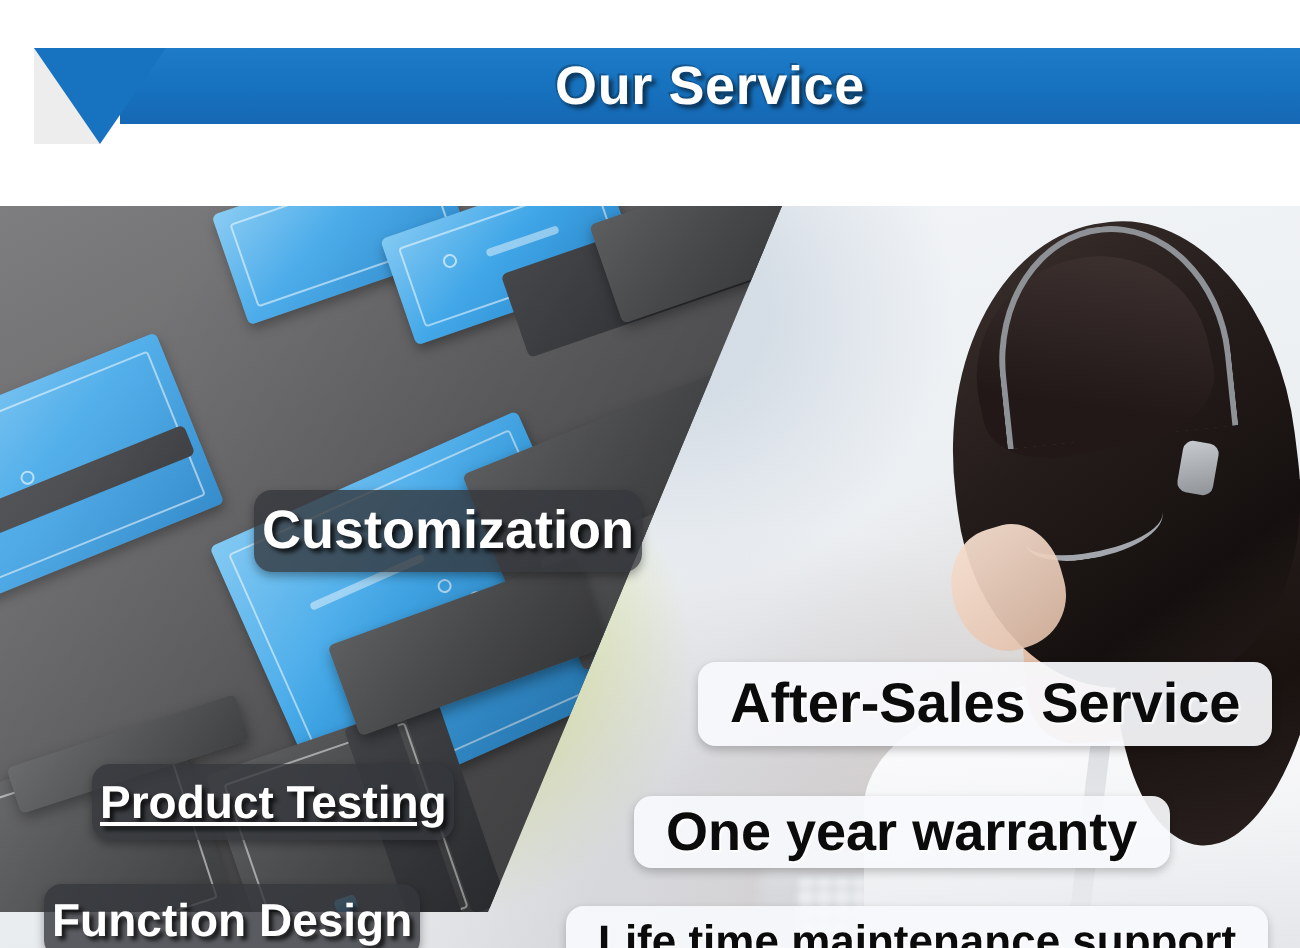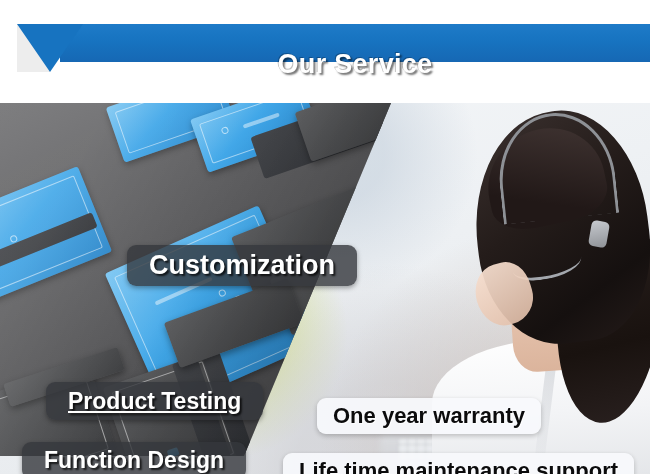--- a/index.html
+++ b/index.html
@@ -24,21 +24,20 @@
     position:absolute; left:17px; top:24px; width:0; height:0;
     border-left:33px solid rgba(0,0,0,0.07);
     border-right:33px solid transparent;
     border-top:48px solid transparent;
   }
   .header-title {
     position:absolute; left:60px; top:24px; width:590px; height:38px;
     display:flex; align-items:center; justify-content:center;
     color:#ffffff; font-size:27px; font-weight:bold; letter-spacing:0.3px;
     text-shadow:2px 2px 2px rgba(0,0,0,0.55), -1px -1px 0 rgba(0,0,0,0.25);
-    margin-top:21px;
   }
 
   
   .band { position:absolute; left:0; top:103px; width:650px; height:371px; overflow:hidden; background:#ffffff; }
 
   
   .photo-right {
     position:absolute; left:0; top:0; width:650px; height:371px;
     background:
       radial-gradient(circle at 86% 96%, rgba(205,195,190,0.65) 0 14%, rgba(0,0,0,0) 36%),
@@ -170,39 +169,39 @@
     background:linear-gradient(180deg,#63bdf0,#2d8fd4); }
 
   
   .chip {
     position:absolute; display:flex; align-items:center;
     border-radius:9px; white-space:nowrap; font-weight:bold;
   }
   .chip.dark {
     background:rgba(52,55,60,0.80);
     color:#ffffff;
-    padding:0 22px;
+    padding:0 4px;
     text-shadow:2px 2px 2px rgba(0,0,0,0.75);
     box-shadow:0 2px 5px rgba(0,0,0,0.35);
   }
   .chip.light {
     background:rgba(248,249,252,0.93);
     color:#0b0b0c;
     padding:0 16px;
     text-shadow:1px 1px 1px rgba(255,255,255,0.9);
     box-shadow:0 2px 5px rgba(0,0,0,0.22);
   }
 
   #chip-customization { left:127px; top:142px; height:41px; font-size:27px; }
   #chip-appearance    { left:14px;  top:220px; height:40px; font-size:24px; }
   #chip-product       { left:46px;  top:279px; height:38px; font-size:23px;text-decoration:underline; }
   #chip-function      { left:22px;  top:339px; height:37px; font-size:23px; }
 
   #chip-aftersales    { left:349px; top:228px; height:42px; font-size:28px; }
-  #chip-warranty      { left:317px; top:295px; height:36px; font-size:22px; }
+  #chip-warranty      { left:317px; top:295px; height:36px; font-size:27px; }
   #chip-lifetime      { left:283px; top:350px; height:36px; font-size:22px; }
 </style>
 </head>
 <body>
 
 <div class="page">
 
   <div class="header">
     <div class="header-bar"></div>
     <div class="header-arrow"></div>
@@ -278,20 +277,23 @@
     <div class="chip dark" id="chip-customization">
       <span>Customization</span>
     </div>
     <div class="chip dark" id="chip-product">
       <span>Product Testing</span>
     </div>
     <div class="chip dark" id="chip-function">
       <span>Function Design</span>
     </div>
 
+    <div class="chip light" id="chip-aftersales">
+      <span>After-Sales Service</span>
+    </div>
     <div class="chip light" id="chip-warranty">
       <span>One year warranty</span>
     </div>
     <div class="chip light" id="chip-lifetime">
       <span>Life time maintenance support</span>
     </div>
 
   </div>
 </div>
 

